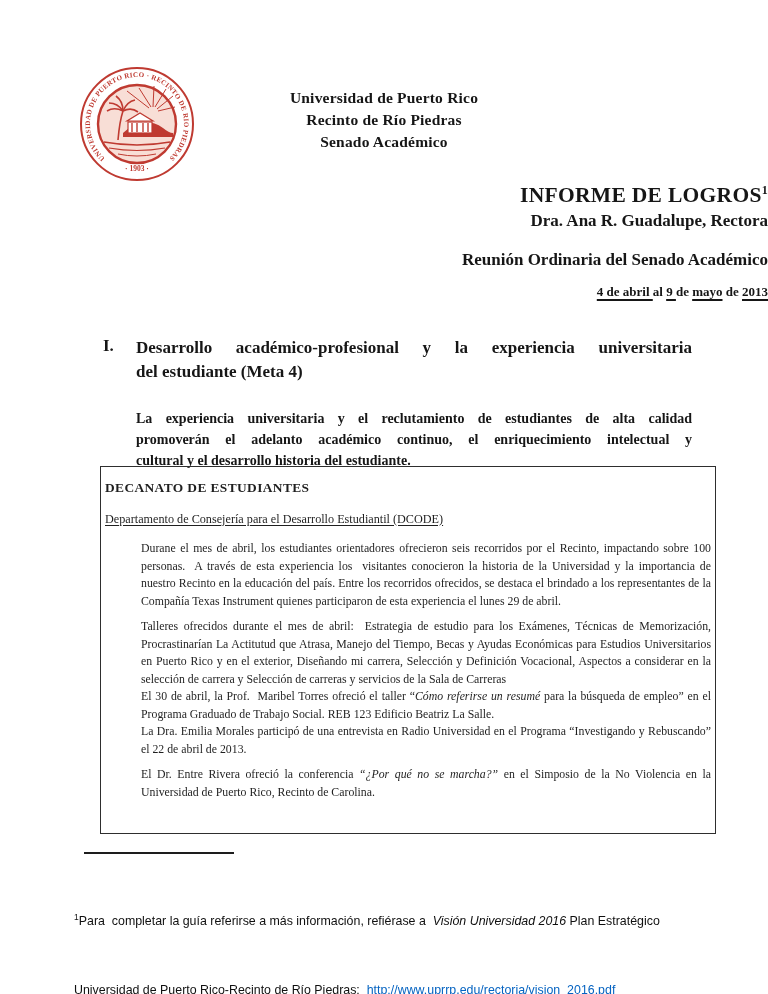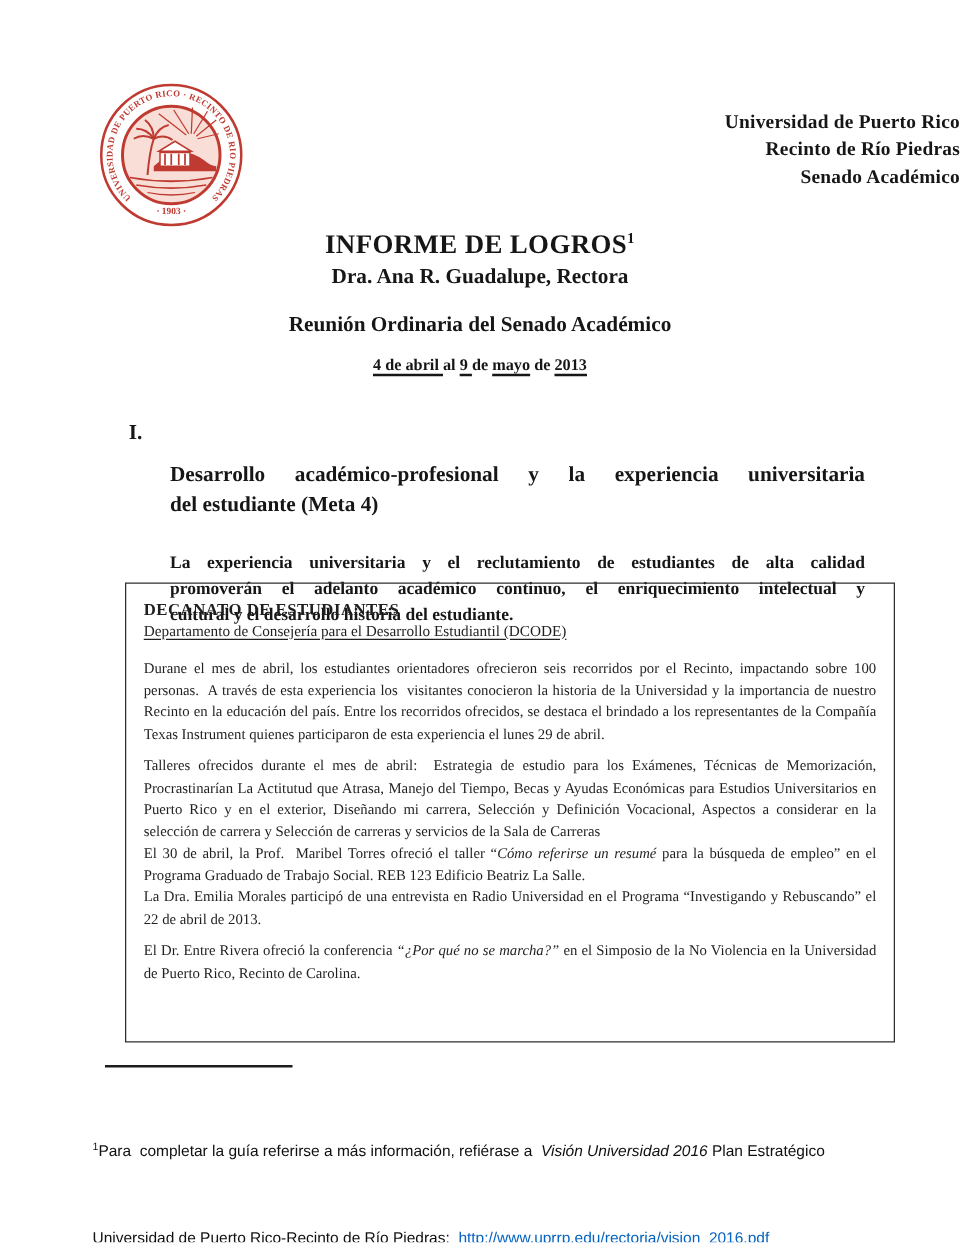--- a/index.html
+++ b/index.html
@@ -4,47 +4,47 @@
 <style>
   * { margin:0; padding:0; box-sizing:border-box; }
   html,body { background:#ffffff; }
   .page { position:relative; width:768px; height:994px; background:#fff;
           font-family:"Liberation Serif", serif; color:#161616; overflow:hidden; }
 
   
   .seal { position:absolute; left:77px; top:64px; width:120px; height:120px; }
 
   
-  .org { position:absolute; top:87px; left:0; width:100%; text-align:right;
+  .org { position:absolute; top:87px; left:0; width:100%; text-align:center;
          font-weight:bold; font-size:15.5px; line-height:22px; letter-spacing:.2px; }
 
   
-  .titleblock { position:absolute; top:177px; left:0; width:100%; text-align:center; }
+  .titleblock { position:absolute; top:177px; left:0; width:100%; text-align:right; }
   .title { font-size:21.5px; font-weight:bold; line-height:27px; letter-spacing:.3px; }
   .title sup { font-size:12px; }
   .subtitle { font-size:17px; font-weight:bold; line-height:23px; }
   .meeting  { margin-top:18px; font-size:17px; font-weight:bold; }
   .daterange { margin-top:14px; font-size:13px; font-weight:bold; white-space:pre-wrap; }
   .daterange .u { text-decoration:underline; text-decoration-thickness:1.6px; text-underline-offset:3px; }
 
   
   .meta-section { position:absolute; top:336px; left:103px; width:589px; }
   .sec-num { position:absolute; left:0; top:0; font-size:17px; font-weight:bold; }
   .sec-body { margin-left:33px; }
-  .sec-heading { font-size:17px; font-weight:bold; line-height:24px;margin-top:32px; }
+  .sec-heading { font-size:17px; font-weight:bold; line-height:24px; }
   .jl { text-align:justify; text-align-last:justify; }
   .sec-lead { margin-top:24px; font-size:14px; font-weight:bold; line-height:21px; }
 
   
   .box { position:absolute; top:466px; left:100px; width:616px; min-height:368px;
-         border:1.5px solid #2e2e2e; padding:12px 14px 10px; font-size:11.8px;
+         border:1.5px solid #2e2e2e; padding:12px 4px 10px; font-size:11.8px;
          line-height:17.5px; color:#1f1f1f; }
   .box-heading { font-weight:bold; font-size:13.4px; letter-spacing:.4px; }
-  .box-sub { font-size:12.2px; text-decoration:underline; text-underline-offset:2px; }
-  .bp { text-align:justify; white-space:pre-wrap; }
+  .box-sub { margin-top:14px; font-size:12.2px; text-decoration:underline; text-underline-offset:2px; }
+  .bp { text-align:justify; white-space:pre-wrap;margin-left:36px; }
   .bp.g1 { margin-top:12px; }
   .bp.g2 { margin-top:8px; }
   .bp.tight { margin-top:0; }
 
   
   .fn-sep { position:absolute; top:852px; left:84px; width:150px; height:2px; background:#1d1d1d; }
   .footnote { position:absolute; top:860px; left:74px; width:656px;
               font-family:"Liberation Sans", sans-serif; font-size:12.4px;
               line-height:23px; color:#101010; white-space:pre-wrap; }
   .footnote sup { font-size:8.5px; }

